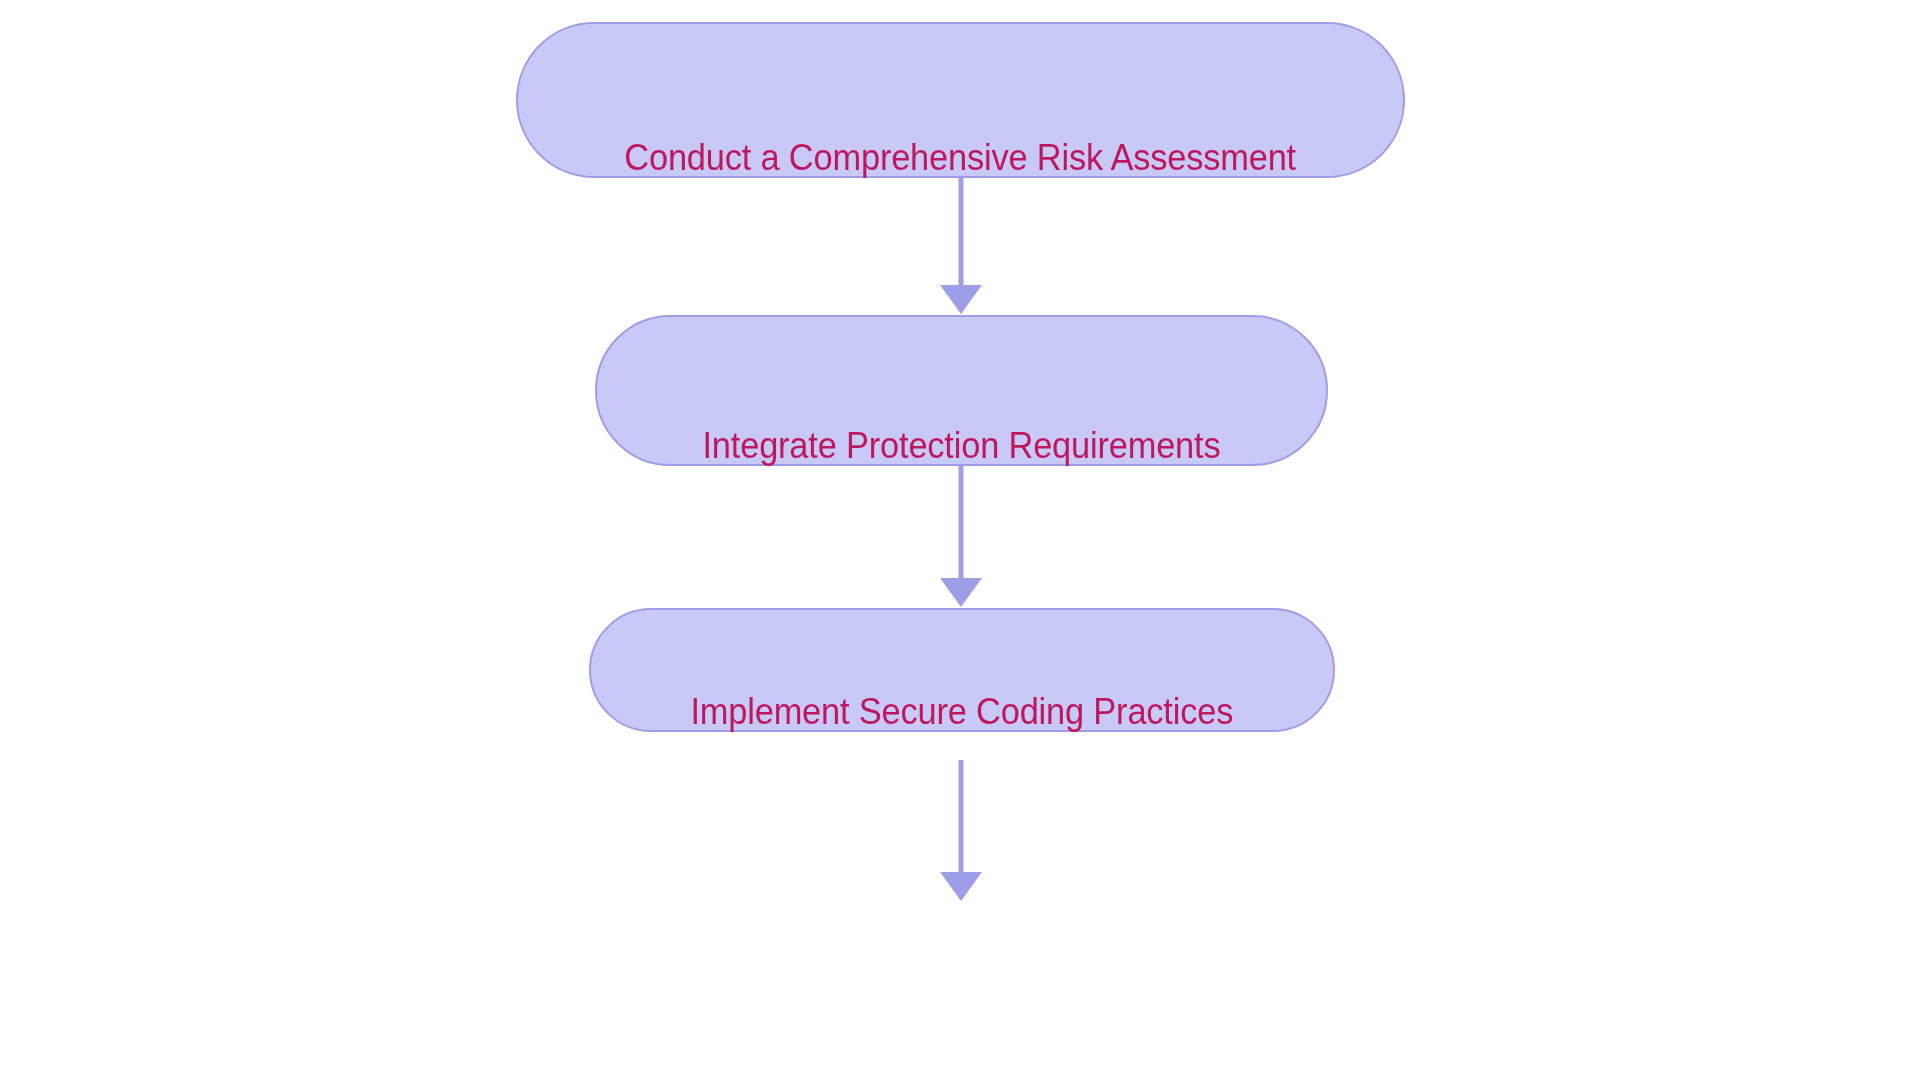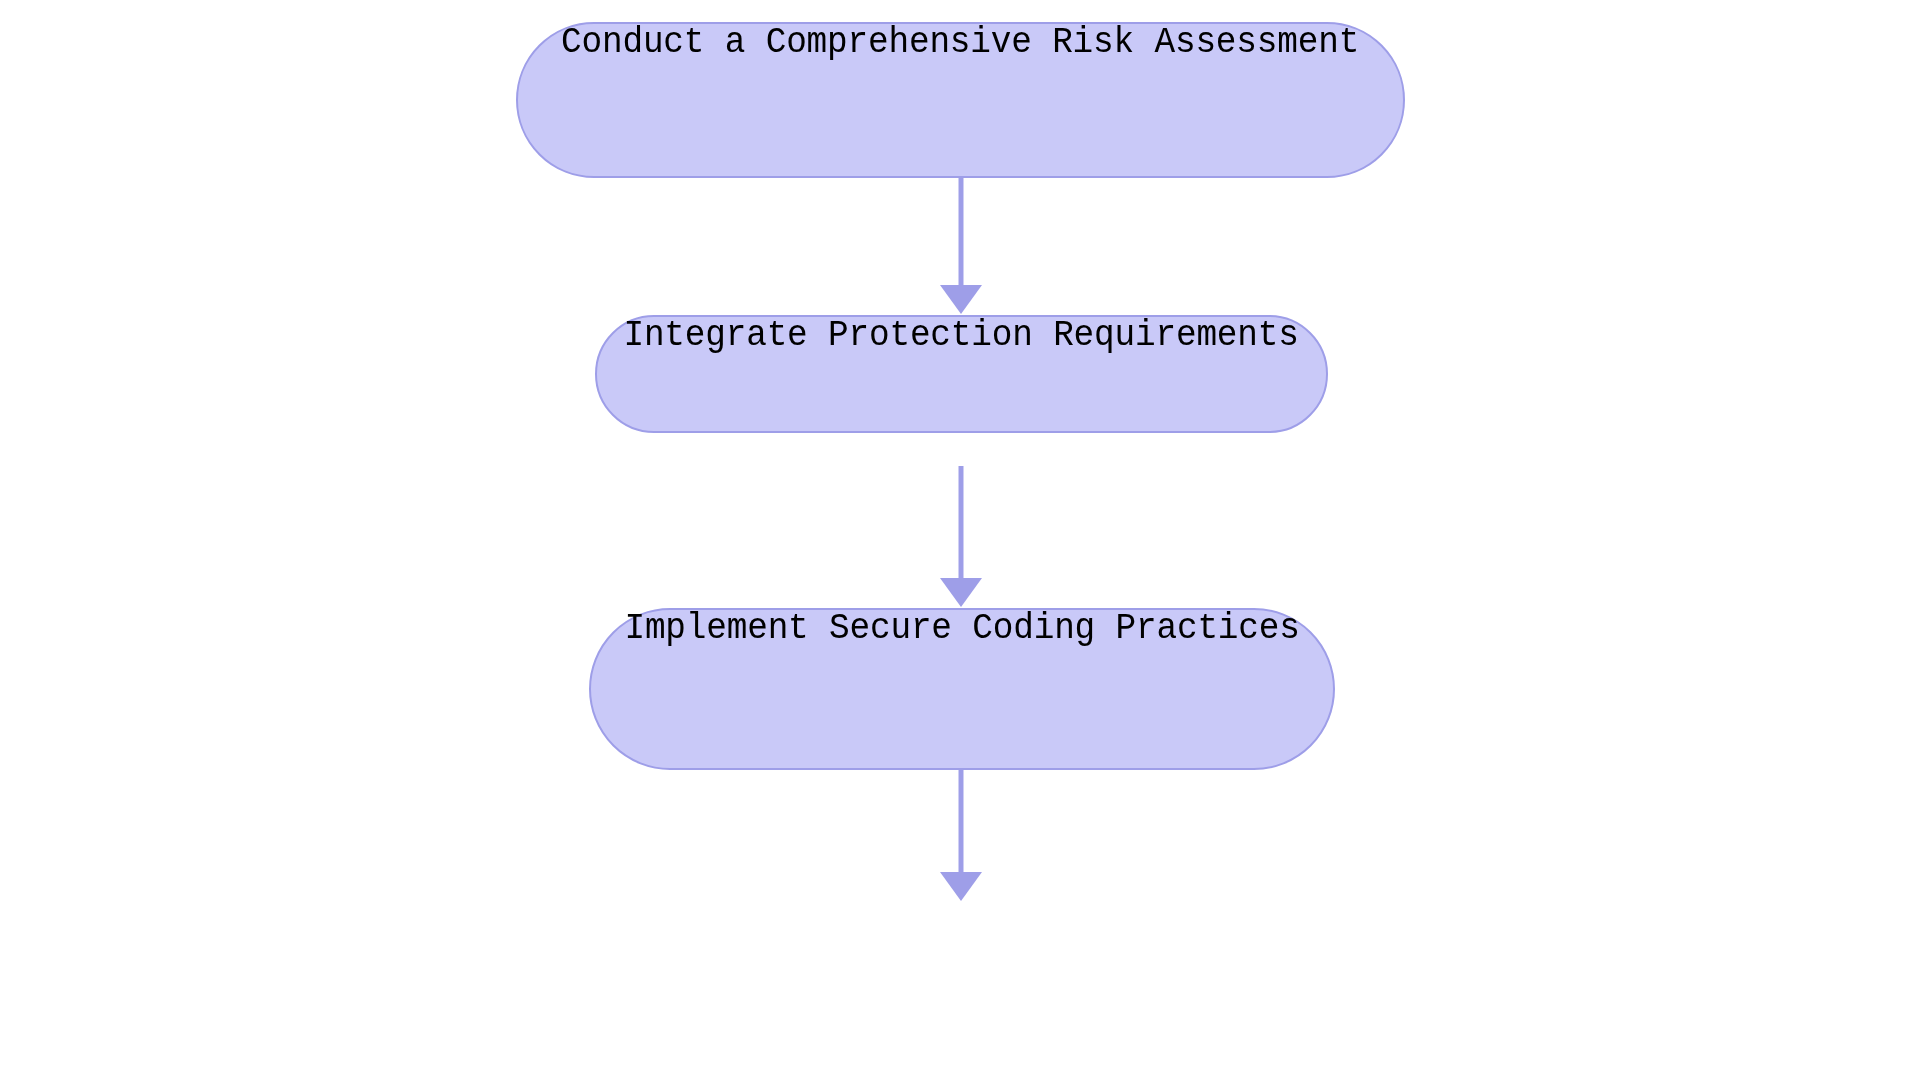--- a/index.html
+++ b/index.html
@@ -20,40 +20,40 @@
     height: 1083px;
     background: #ffffff;
   }
   .flow-node {
     position: absolute;
     box-sizing: border-box;
     background: #c9c9f8;
     border: 2px solid #9e9ee8;
     border-radius: 999px;
     display: flex;
-    align-items: flex-start;
+    align-items: flex-end;
     justify-content: center;
-    color: #000000;
-    font-family: Liberation Mono, monospace;
+    color: #be185d;
+    font-family: Liberation Sans, sans-serif;
     font-size: 37px;
     font-weight: 400;
     letter-spacing: -0.2px;
     white-space: nowrap;
     line-height: 1;
     user-select: none;
   }
   .node-label {
     display: block;
     transform: scaleX(0.93);
     transform-origin: center center;
   }
   
   #node-1 { left: 516px; top: 22px;  width: 889px; height: 156px; }
-  #node-2 { left: 595px; top: 315px; width: 733px; height: 118px; }
-  #node-3 { left: 589px; top: 608px; width: 746px; height: 162px; }
+  #node-2 { left: 595px; top: 315px; width: 733px; height: 151px; }
+  #node-3 { left: 589px; top: 608px; width: 746px; height: 124px; }
   #node-4 { left: 639px; top: 902px; width: 644px; height: 158px; }
 
   .connector {
     position: absolute;
     left: 0;
     top: 0;
     width: 1920px;
     height: 1083px;
     pointer-events: none;
     overflow: visible;

